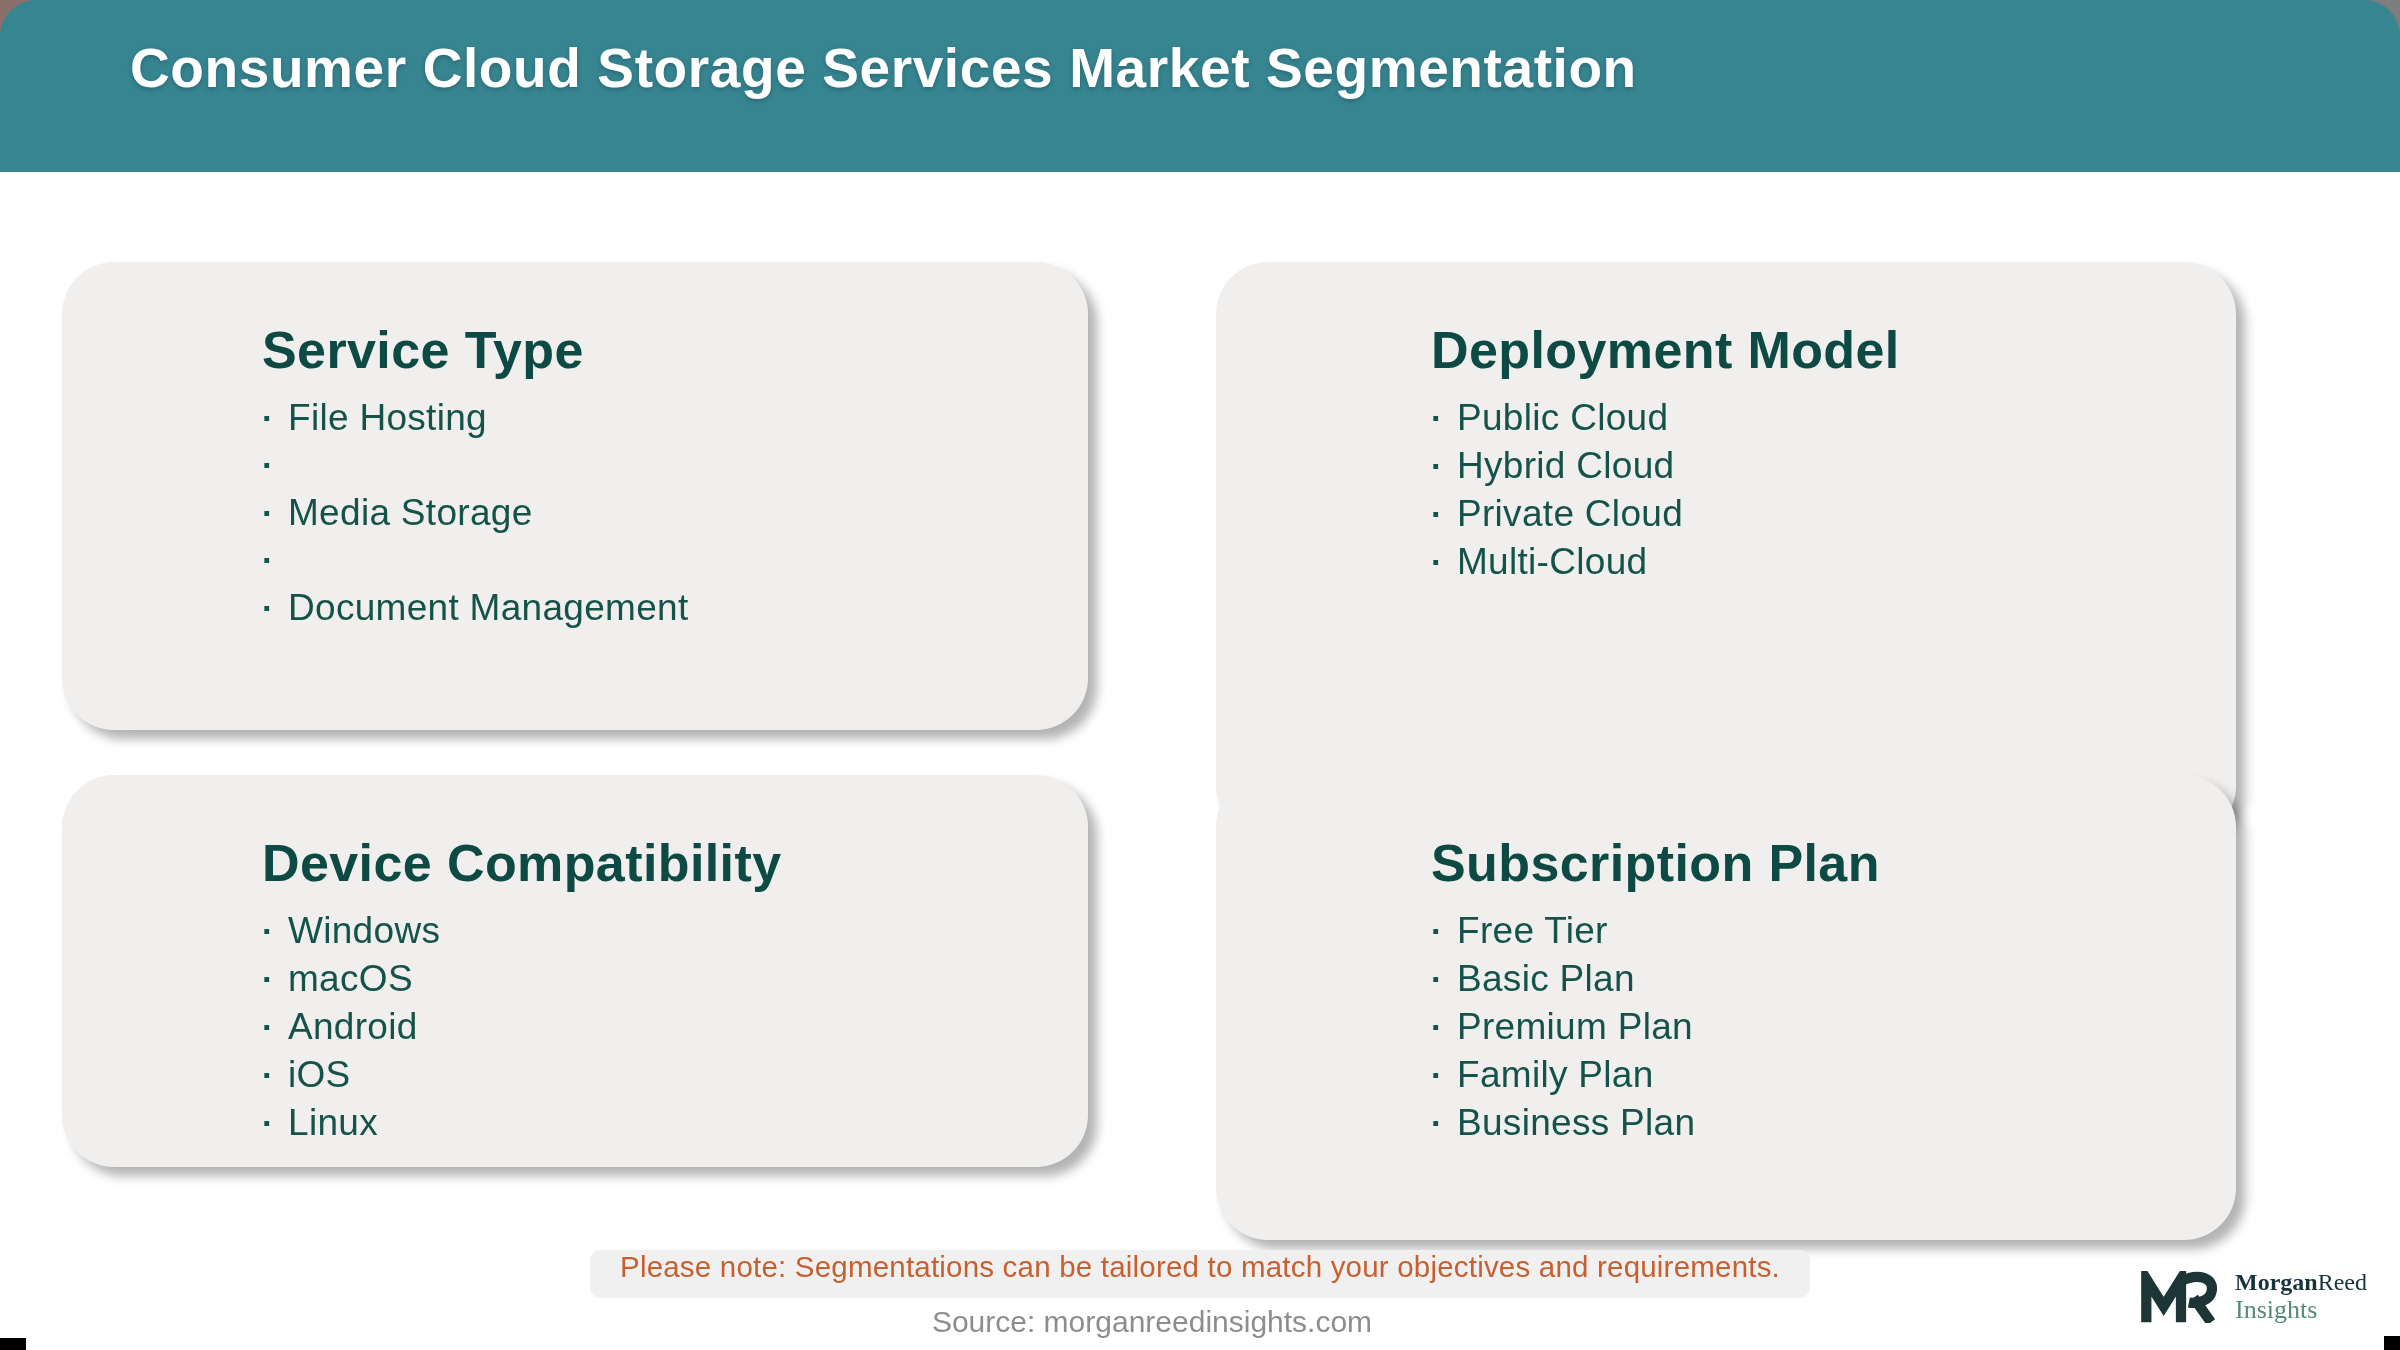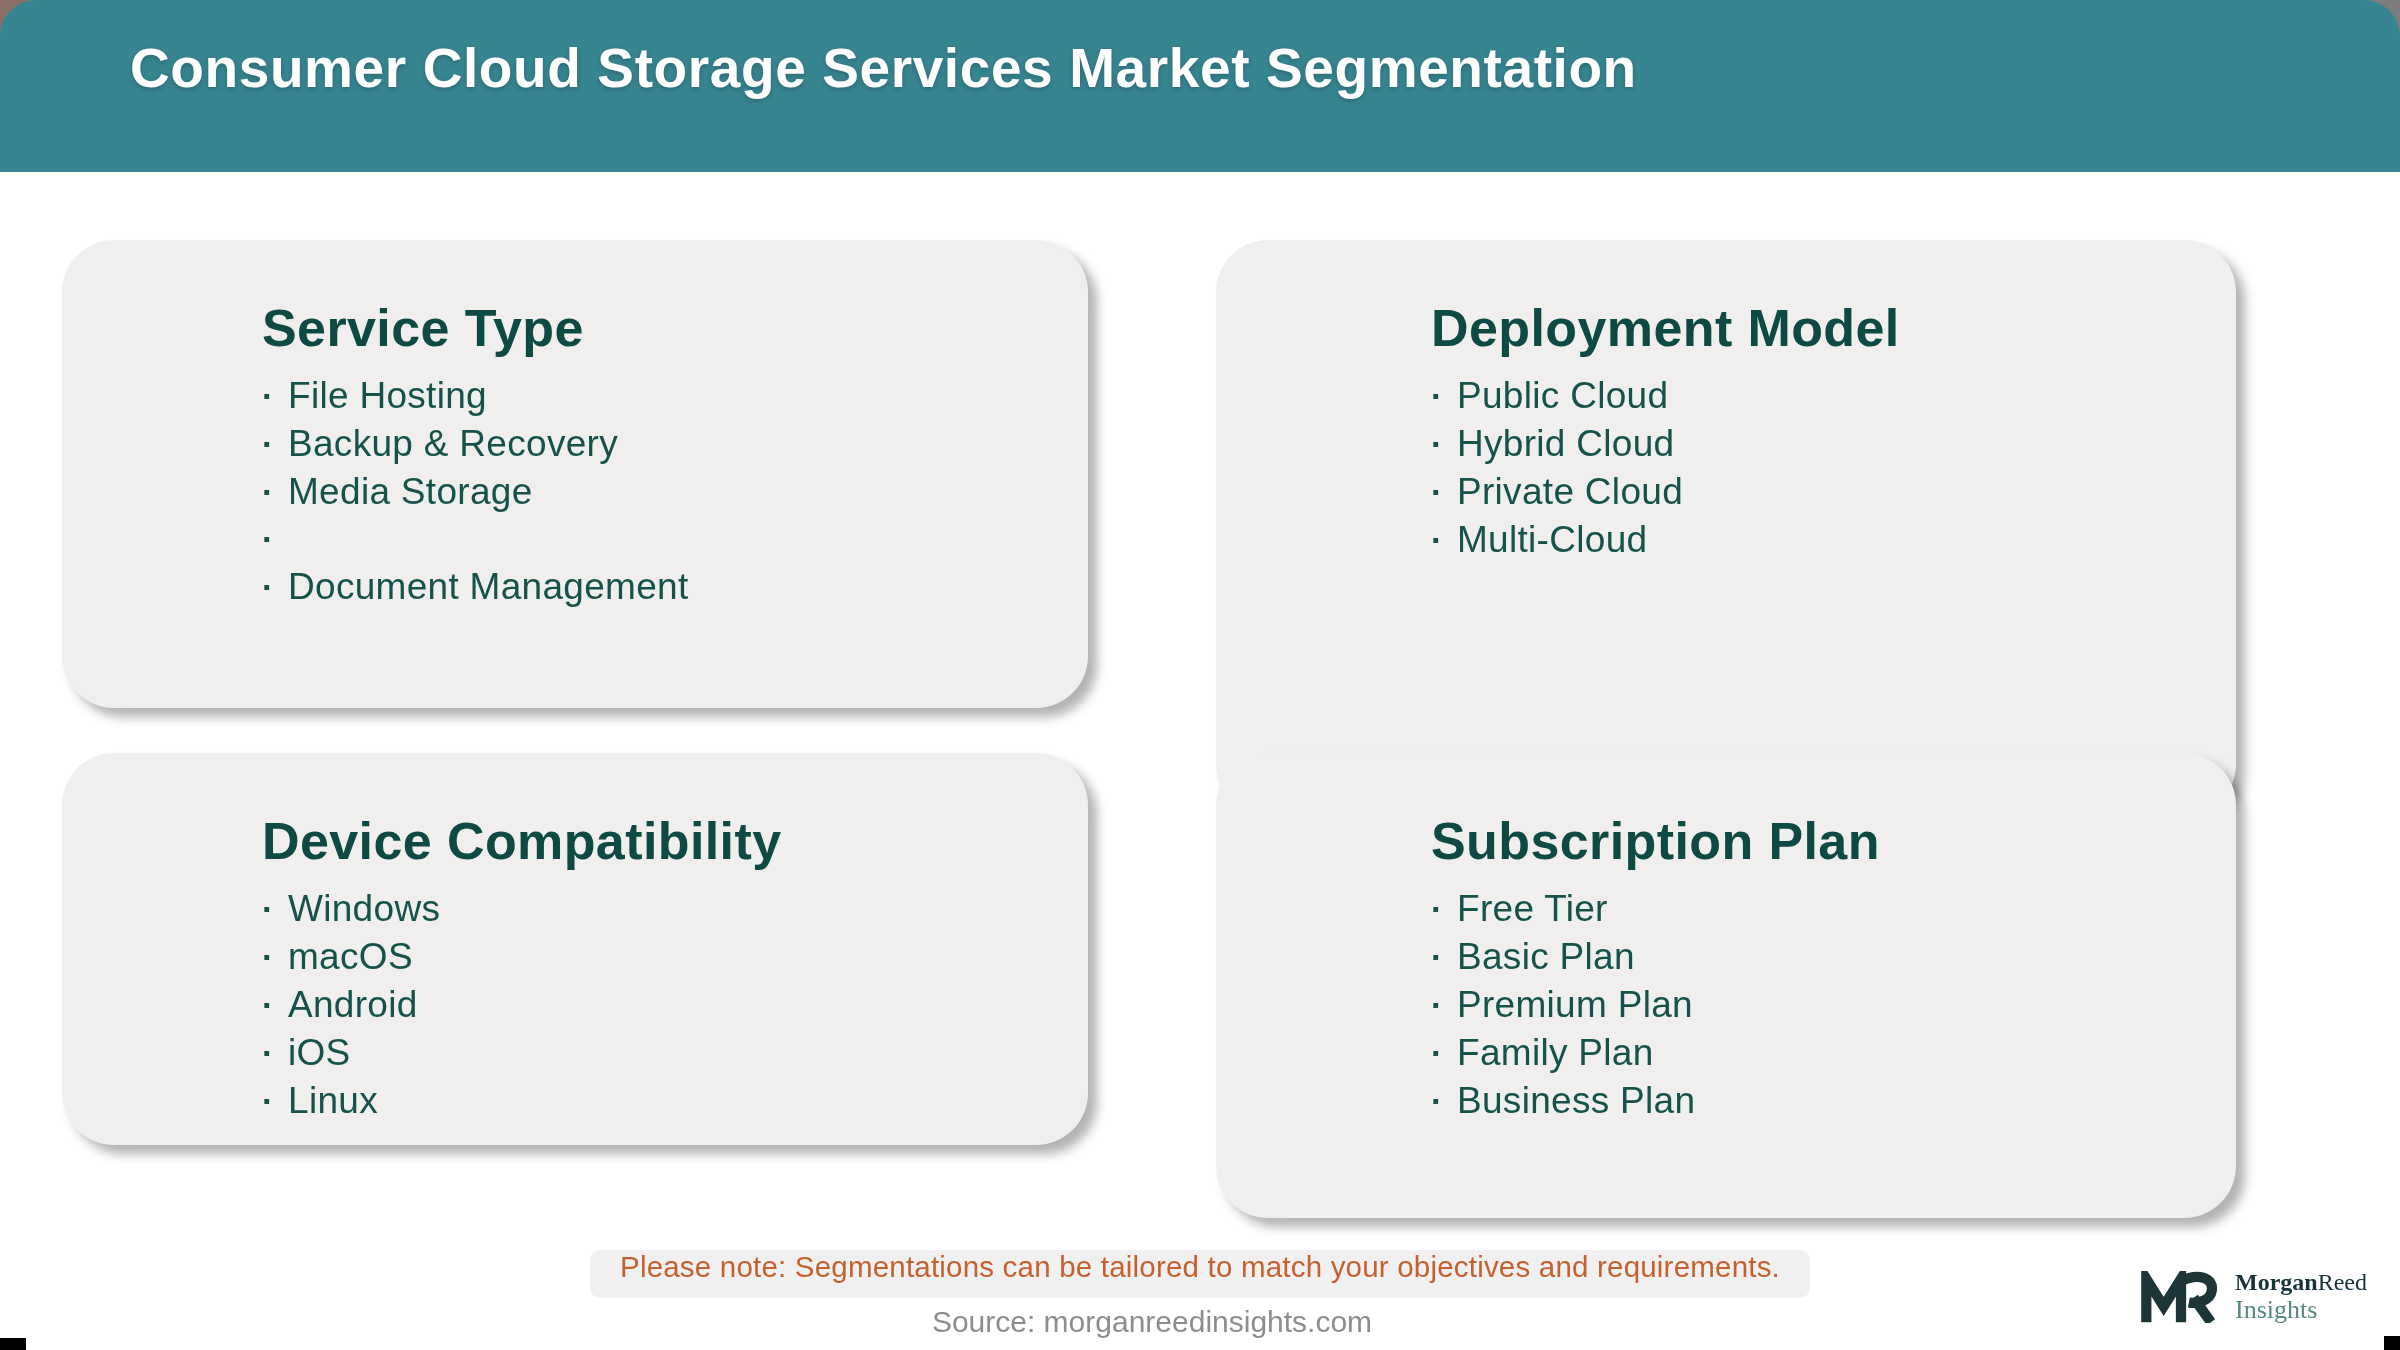--- a/index.html
+++ b/index.html
@@ -19,21 +19,21 @@
   .banner .title{
     position:absolute;left:130px;top:36px;
     font-size:55px;font-weight:700;color:#ffffff;letter-spacing:0.6px;
     text-shadow:0 2px 5px rgba(0,0,0,0.22);
     white-space:nowrap;
   }
   
   .card{
     position:absolute;background:#f0efee;border-radius:52px;
     box-shadow:9px 9px 11px rgba(0,0,0,0.30);
-    box-sizing:border-box;padding-top:58px;
+    box-sizing:border-box;padding-top:58px;margin-top:22px;
   }
   .card.c0{left:62px;  top:240px;width:1026px;height:468px;padding-left:200px;}
   .card.c1{left:1216px;top:240px;width:1020px;height:576px;padding-left:215px;}
   .card.c2{left:62px;  top:753px;width:1026px;height:392px;padding-left:200px;}
   .card.c3{left:1216px;top:753px;width:1020px;height:465px;padding-left:215px;}
   .card h2{
     margin:0;font-size:52px;line-height:60px;font-weight:700;color:#0d4a43;letter-spacing:0.4px;
   }
   .card ul{list-style:none;margin:14px 0 0 0;padding:0;}
   .card li{
@@ -89,21 +89,20 @@
 
   <section class="card c0">
     <h2>Service Type</h2>
     <ul>
       <li>
           <span class="dot">·</span>
           <span>File Hosting</span>
         </li>
       <li>
           <span class="dot">·</span>
-          <span>Backup &amp; Recovery</span>
         </li>
       <li>
           <span class="dot">·</span>
           <span>Media Storage</span>
         </li>
       <li>
           <span class="dot">·</span>
         </li>
       <li>
           <span class="dot">·</span>

